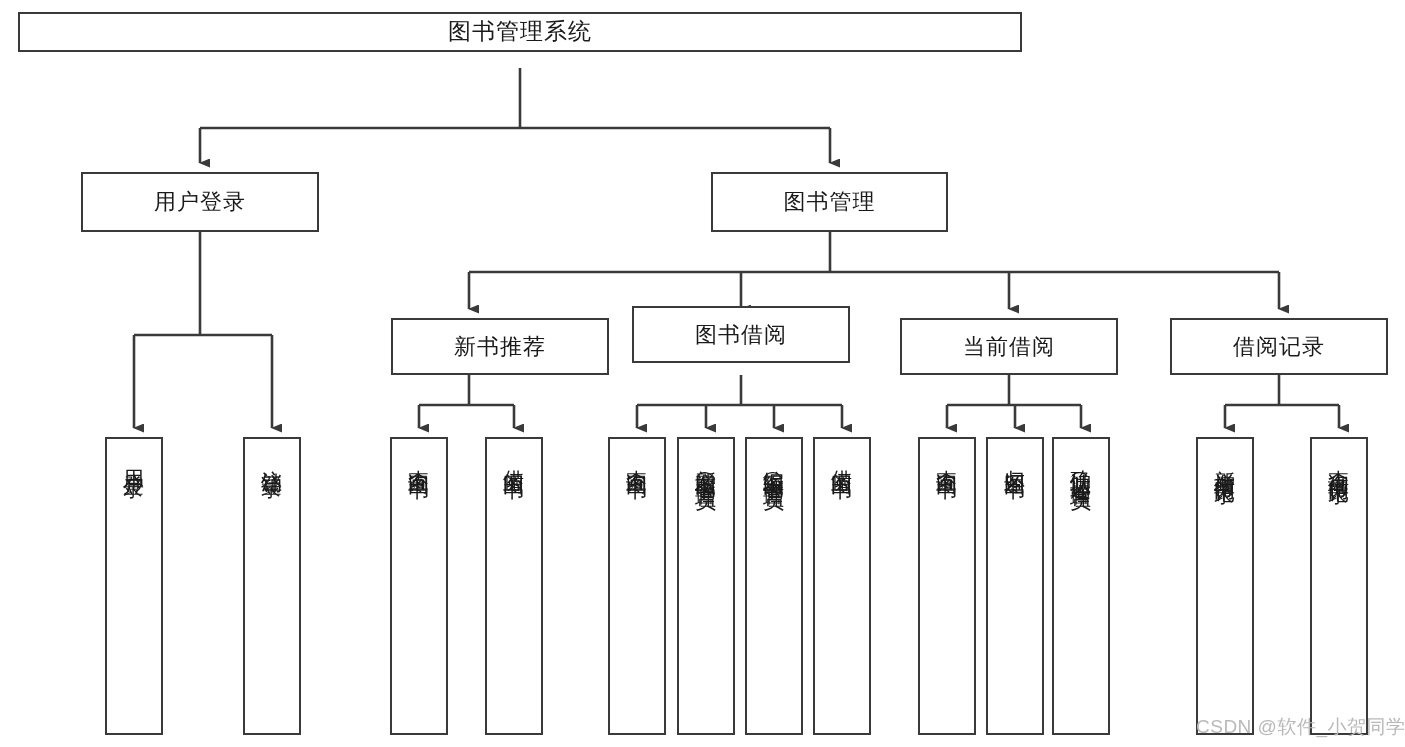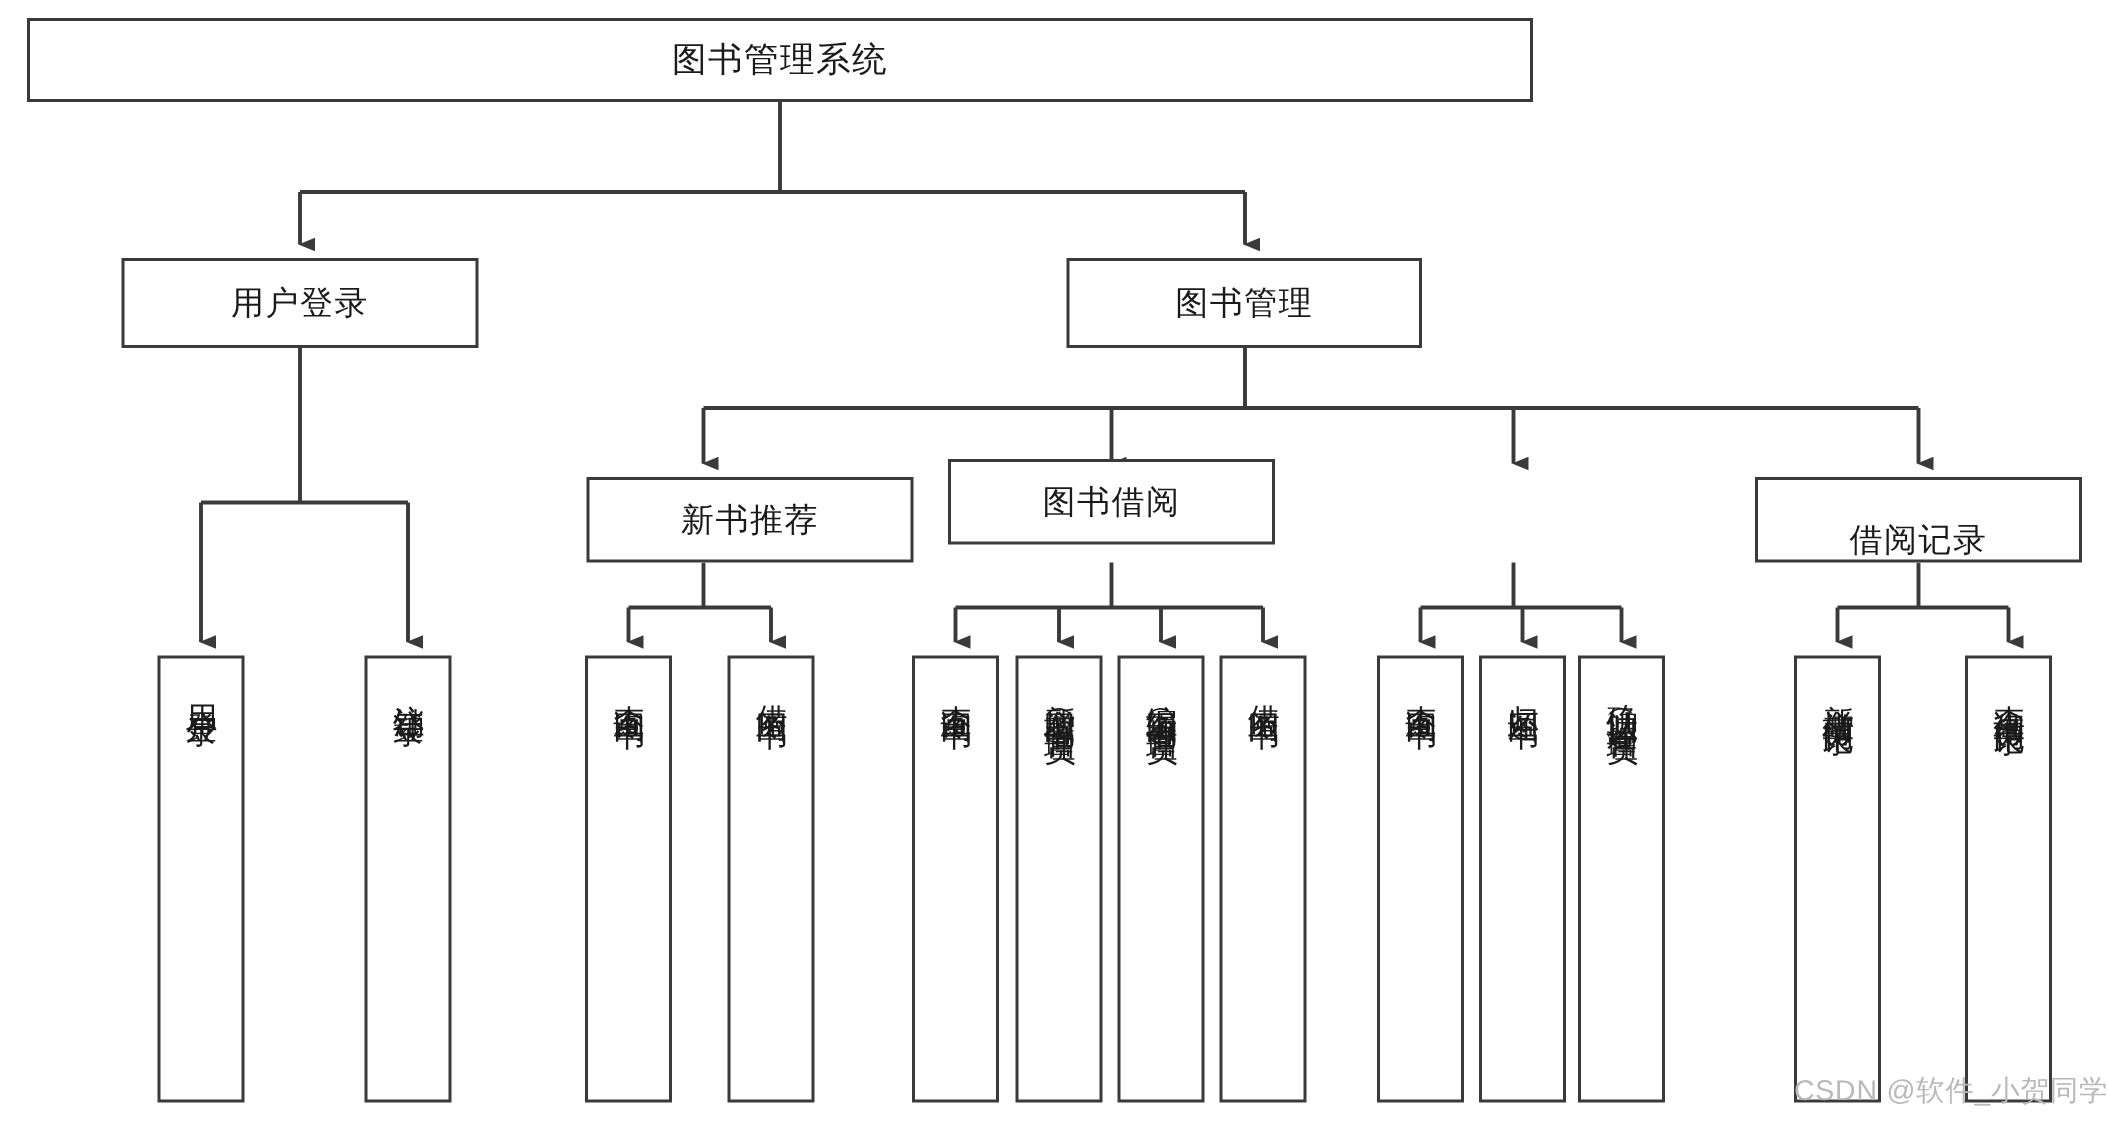--- a/index.html
+++ b/index.html
@@ -115,38 +115,41 @@
       <path d="M1015,405 L1015,428" marker-end="url(#arrowhead)"></path>
       <path d="M1081,405 L1081,428" marker-end="url(#arrowhead)"></path>
 
       <path d="M1279,375 L1279,405"></path>
       <path d="M1225,405 L1339,405"></path>
       <path d="M1225,405 L1225,428" marker-end="url(#arrowhead)"></path>
       <path d="M1339,405 L1339,428" marker-end="url(#arrowhead)"></path>
     </g>
   </svg>
 
-  <div class="node root horiz" style="left:18px; top:12px; width:1004px; height:56px;">
+  <div class="node root horiz" style="left:18px; top:12px; width:1004px; height:40px;">
     <span class="label">图书管理系统</span>
   </div>
 
   <div class="node horiz" style="left:81px; top:172px; width:238px; height:60px;">
     <span class="label">用户登录</span>
   </div>
   <div class="node horiz" style="left:711px; top:172px; width:237px; height:60px;">
     <span class="label">图书管理</span>
   </div>
 
   <div class="node horiz" style="left:360px; top:318px; width:218px; height:57px;margin-left:31px;">
     <span class="label">新书推荐</span>
   </div>
   <div class="node horiz" style="left:632px; top:306px; width:218px; height:57px;">
     <span class="label">图书借阅</span>
   </div>
-  <div class="node horiz" style="left:1170px; top:318px; width:218px; height:57px;align-items:flex-end;">
+  <div class="node horiz" style="left:900px; top:318px; width:218px; height:57px;">
+    <span class="label">当前借阅</span>
+  </div>
+  <div class="node horiz" style="left:1170px; top:318px; width:218px; height:57px;">
     <span class="label">借阅记录</span>
   </div>
 
   <div class="node vert" style="left:105px; top:437px; width:58px; height:298px;">
     <span class="label">用户登录</span>
   </div>
   <div class="node vert" style="left:243px; top:437px; width:58px; height:298px;">
     <span class="label">注销登录</span>
   </div>
   <div class="node vert" style="left:390px; top:437px; width:58px; height:298px;">

